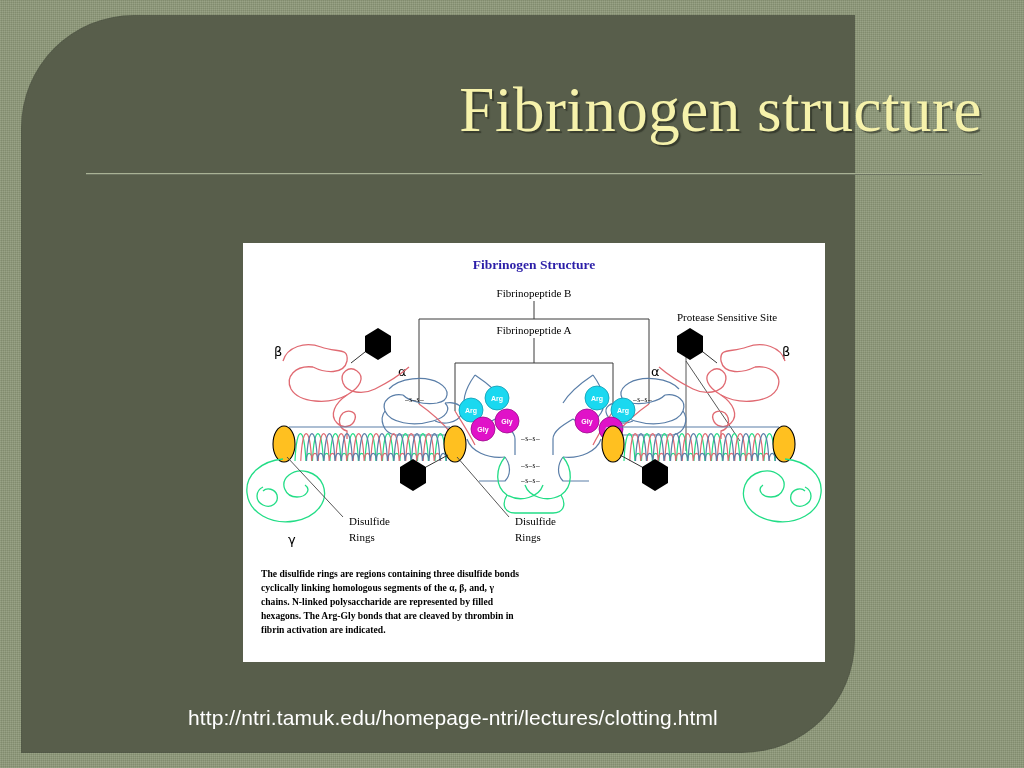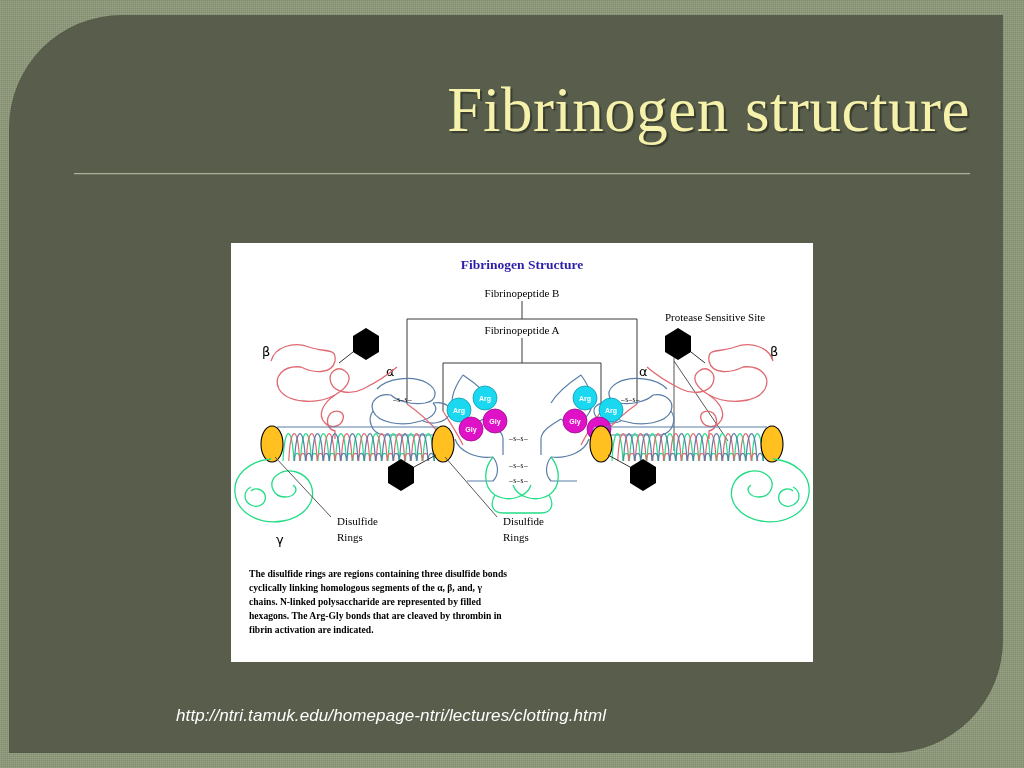--- a/index.html
+++ b/index.html
@@ -21,23 +21,23 @@
     inset: 0;
     background-color: #8d9878;
     background-image:
       repeating-linear-gradient(0deg, rgba(255,255,255,0.055) 0px, rgba(255,255,255,0.055) 1px, rgba(0,0,0,0.045) 1px, rgba(0,0,0,0.045) 2px),
       repeating-linear-gradient(90deg, rgba(255,255,255,0.055) 0px, rgba(255,255,255,0.055) 1px, rgba(0,0,0,0.045) 1px, rgba(0,0,0,0.045) 2px);
   }
 
   
   #slide-panel {
     position: absolute;
-    left: 10px;
+    left: 22px;
     top: 16px;
-    width: 992px;
+    width: 832px;
     height: 736px;
     background: #585e4b;
     border-radius: 112px 0 112px 0;
     box-shadow: 0 0 0 1px rgba(40,44,34,0.55);
   }
 
   
   #title-block {
     position: absolute;
     left: 60px;
@@ -72,25 +72,24 @@
     height: 419px;
     background: #ffffff;
   }
   #figure-svg { display: block; width: 582px; height: 419px; }
 
   
   #source-url {
     position: absolute;
     left: 166px;
     top: 690px;
-    font-size: 17px;
+    font-size: 21px;
     color: #ffffff;
     letter-spacing: 0.1px;
     white-space: nowrap;
-    font-style: italic;
   }
 
   text { font-family: "Liberation Serif", "DejaVu Serif", serif; fill: #000; }
   .fig-title { font-size: 13.5px; font-weight: bold; fill: #2b1ea8; }
   .fig-lbl   { font-size: 11px; }
   .fig-greek { font-size: 13px; font-family: "DejaVu Sans", sans-serif; }
   .fig-ss    { font-size: 7.5px; font-family: "Liberation Serif", serif; letter-spacing: 0.4px; }
   .res-lbl   { font-size: 7px; font-weight: bold; fill: #ffffff; font-family: "Liberation Sans", sans-serif; }
   .cap-line  { font-size: 9.6px; font-weight: bold; font-family: "Liberation Serif", "DejaVu Serif", serif; }
   .lead { stroke: #444; stroke-width: 0.9; fill: none; }

